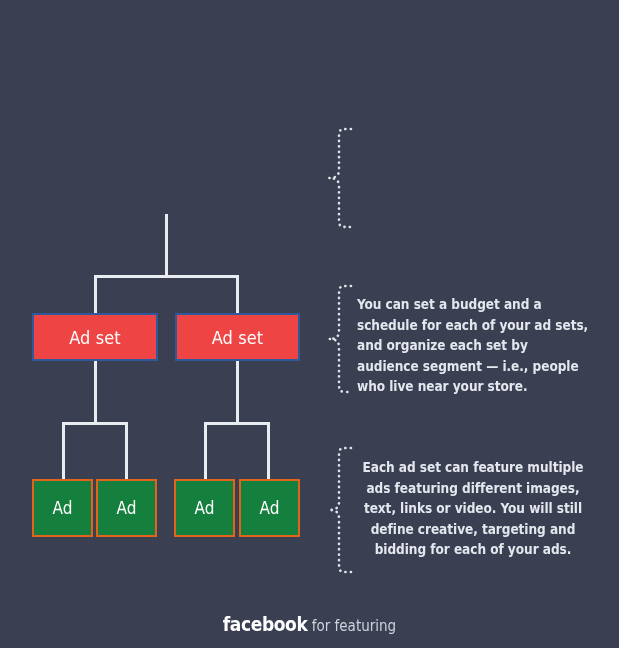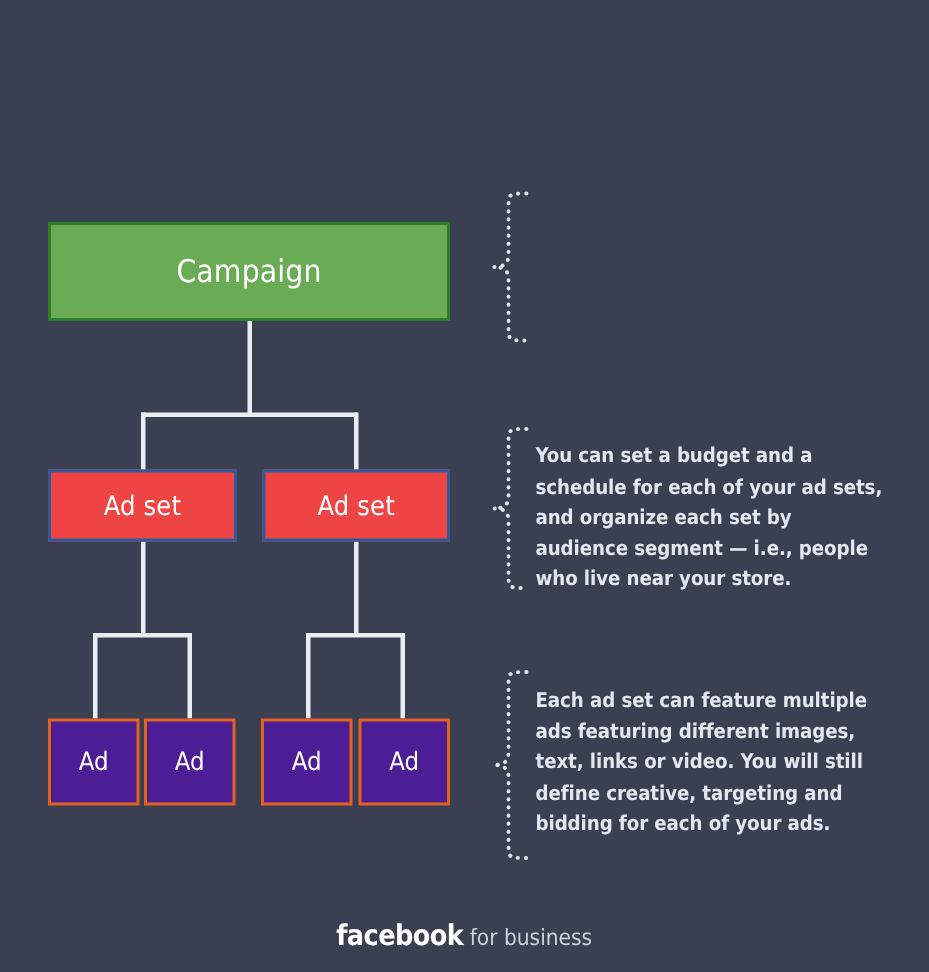--- a/index.html
+++ b/index.html
@@ -51,21 +51,21 @@
     background: #6aab55;
     border: 2px solid #2f7d27;
     font-size: 21px;
   }
   .node-adset {
     background: #ef4444;
     border: 2px solid #2e5a9c;
     font-size: 18px;
   }
   .node-ad {
-    background: #4c1d95;
+    background: #15803d;
     border: 2px solid #e2641b;
     font-size: 17px;
   }
 
   
   .line {
     position: absolute;
     background: #e9ecf1;
     z-index: 1;
   }
@@ -127,21 +127,20 @@
   <div class="line hline" style="left:62px; top:422px; width:66px;"></div>
   <div class="line vline" style="left:62px; top:422px; height:58px;"></div>
   <div class="line vline" style="left:125px; top:422px; height:58px;"></div>
 
   <div class="line vline" style="left:236px; top:361px; height:63px;"></div>
 
   <div class="line hline" style="left:204px; top:422px; width:66px;"></div>
   <div class="line vline" style="left:204px; top:422px; height:58px;"></div>
   <div class="line vline" style="left:267px; top:422px; height:58px;"></div>
 
-  <div class="node node-campaign" style="left:32px; top:148px; width:268px; height:66px;">Campaign</div>
 
   <div class="node node-adset" style="left:32px; top:313px; width:126px; height:48px;">Ad set</div>
   <div class="node node-adset" style="left:175px; top:313px; width:125px; height:48px;">Ad set</div>
 
   <div class="node node-ad" style="left:32px; top:479px; width:61px; height:58px;">Ad</div>
   <div class="node node-ad" style="left:96px; top:479px; width:61px; height:58px;">Ad</div>
   <div class="node node-ad" style="left:174px; top:479px; width:61px; height:58px;">Ad</div>
   <div class="node node-ad" style="left:239px; top:479px; width:61px; height:58px;">Ad</div>
 
   <div class="brace" style="left:327px; top:126px; width:26px; height:104px;">
@@ -155,19 +154,19 @@
       <path d="M24 3 C12 3 12 3 12 13 L12 48 C12 55 7 56 2 56 C7 56 12 57 12 64 L12 99 C12 109 12 109 24 109" fill="none" stroke="#dfe3ea" stroke-width="2.6" stroke-linecap="round" stroke-dasharray="0.2 5.2"></path>
     </svg>
   </div>
   <div class="callout" style="left:357px; top:294px; width:232px;">You can set a budget and a schedule for each of your ad sets, and organize each set by audience segment — i.e., people who live near your store.</div>
 
   <div class="brace" style="left:327px; top:445px; width:26px; height:130px;">
     <svg width="26" height="130" viewBox="0 0 26 130">
       <path d="M24 3 C12 3 12 3 12 13 L12 57 C12 64 7 65 2 65 C7 65 12 66 12 73 L12 117 C12 127 12 127 24 127" fill="none" stroke="#dfe3ea" stroke-width="2.6" stroke-linecap="round" stroke-dasharray="0.2 5.2"></path>
     </svg>
   </div>
-  <div class="callout" style="left:357px; top:457px; width:232px;">Each ad set can feature multiple ads featuring different images, text, links or video. You will still define creative, targeting and bidding for each of your ads.</div>
+  <div class="callout" style="left:357px; top:457px; width:232px;text-align:center;">Each ad set can feature multiple ads featuring different images, text, links or video. You will still define creative, targeting and bidding for each of your ads.</div>
 
   <div class="footer">
-    <span class="footer-fb">facebook</span><span class="footer-fb-sub">&nbsp;</span><span class="footer-fb-sub">for business</span>
+    <span class="footer-fb">facebook</span><span class="footer-fb-sub">&nbsp;</span><span class="footer-fb-sub">for featuring</span>
   </div>
 
 </div>
 
 </body></html>

